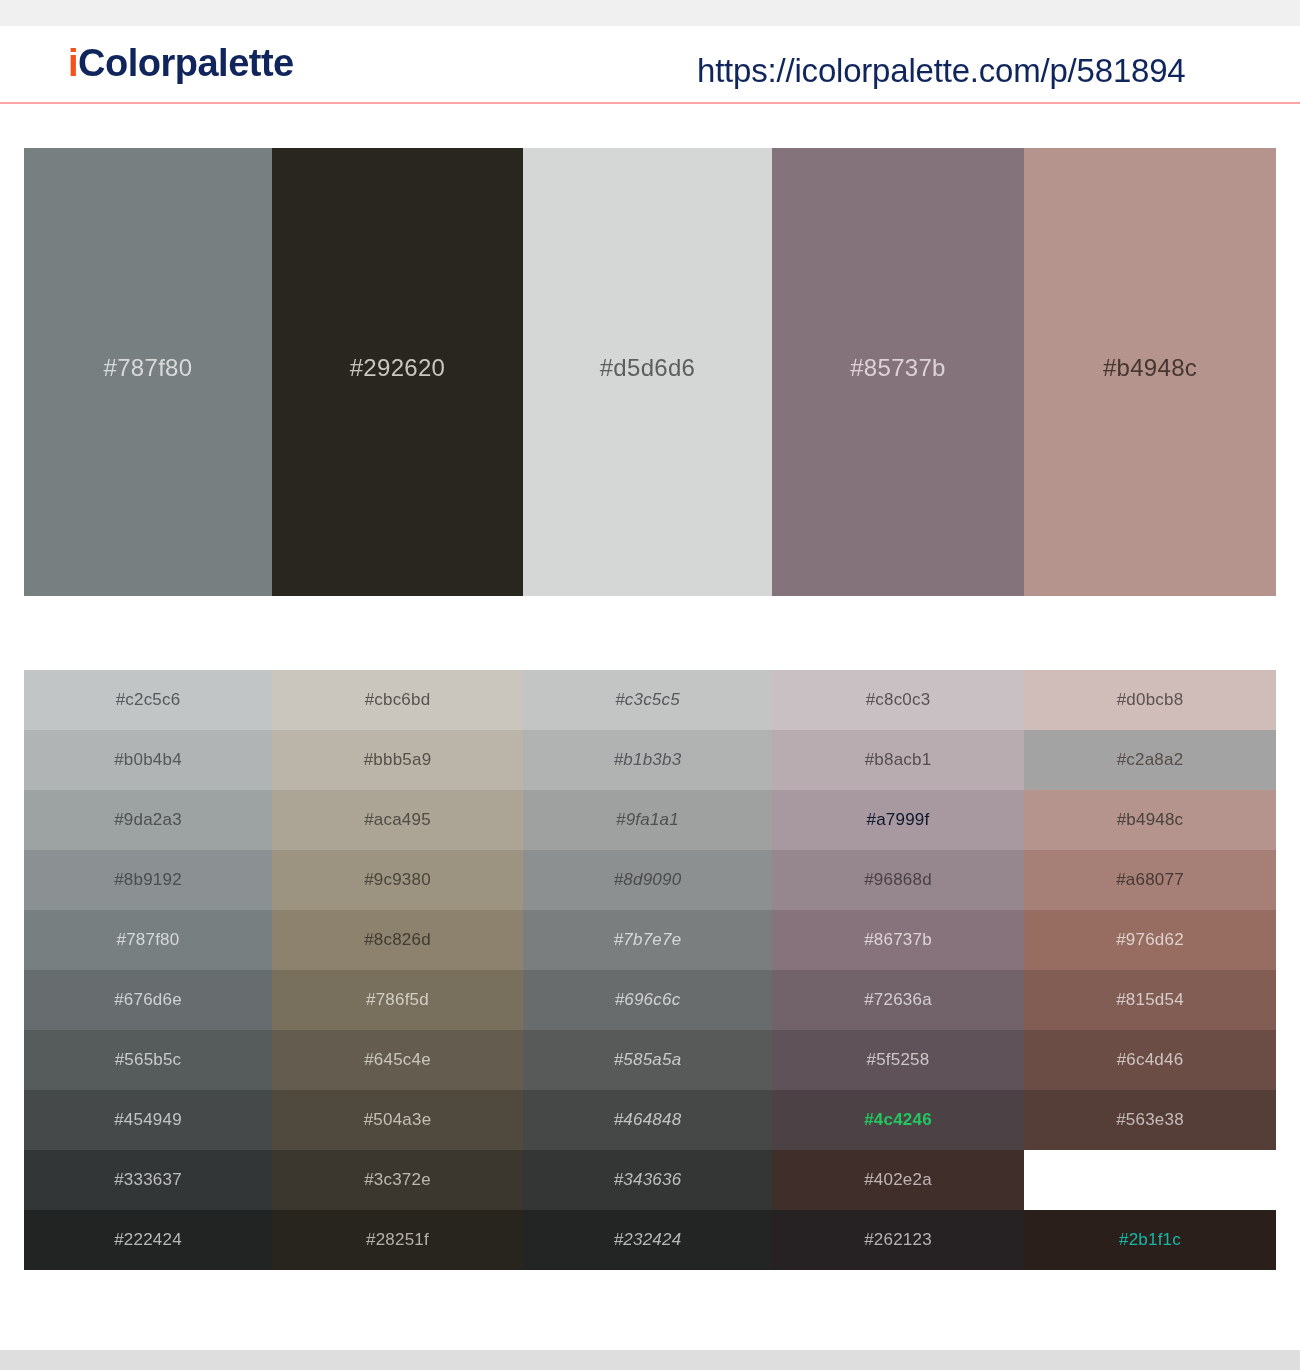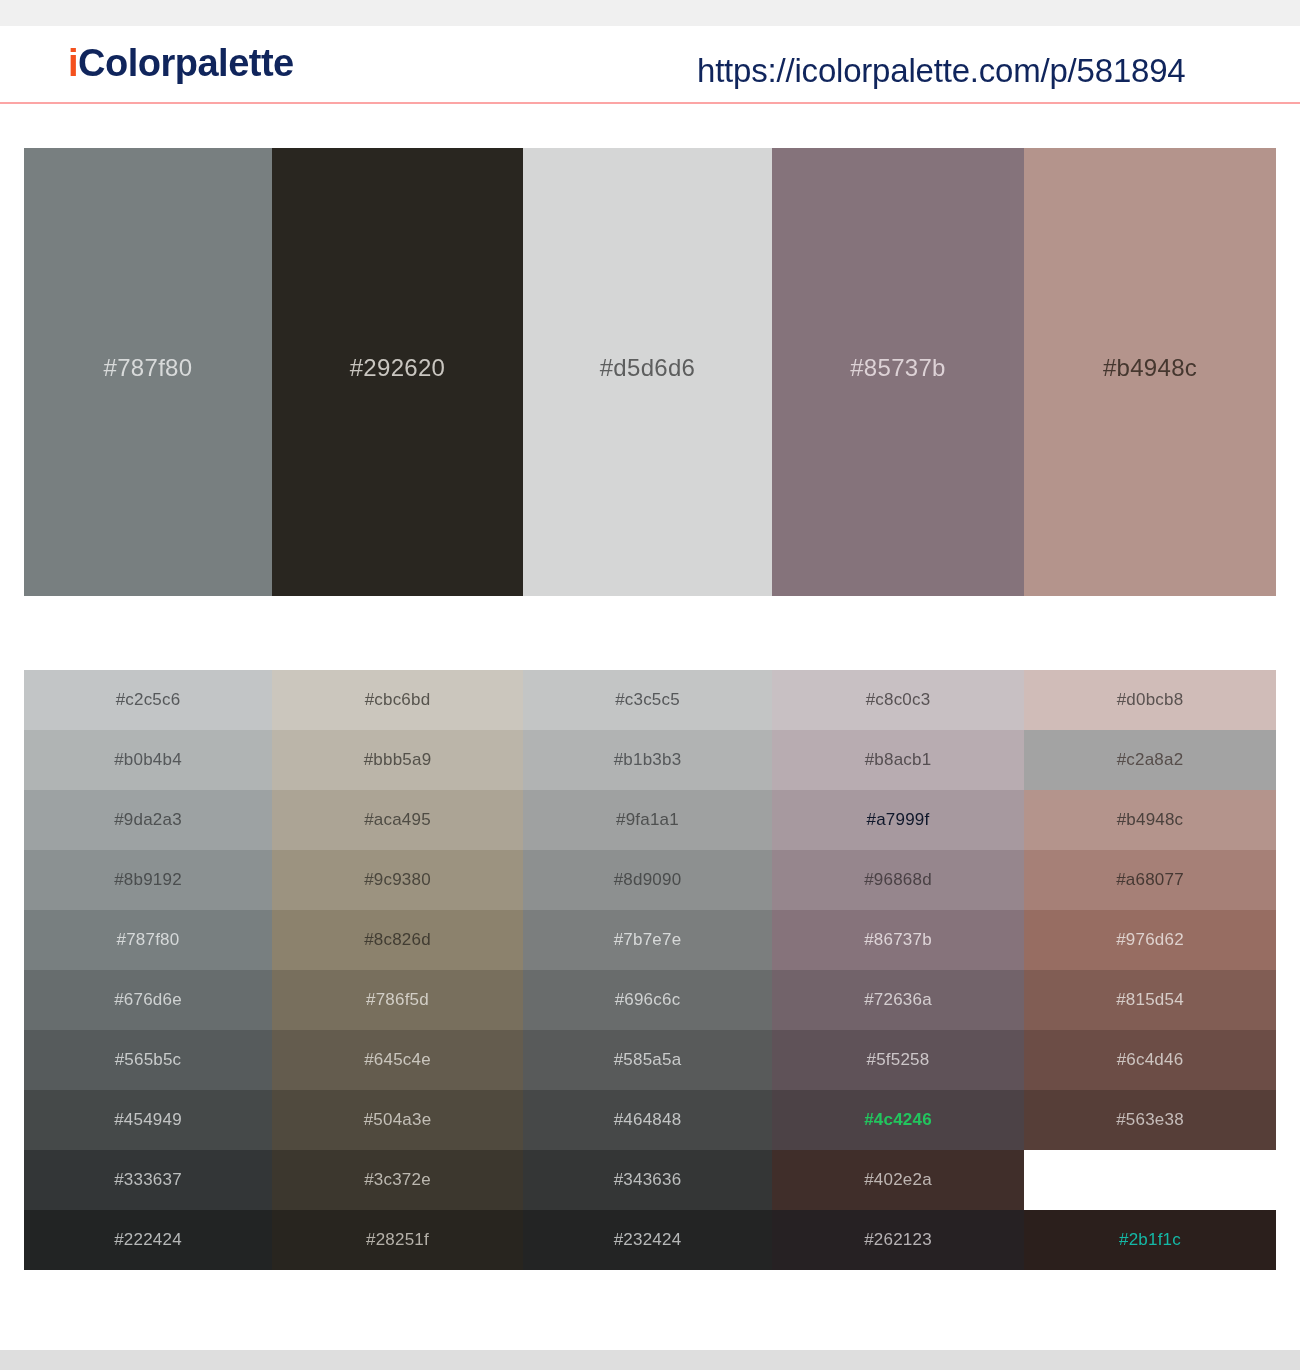--- a/index.html
+++ b/index.html
@@ -114,21 +114,21 @@
     height: 60px;
     display: flex;
     align-items: center;
     justify-content: center;
     font-size: 17px;
     letter-spacing: 0.2px;
     white-space: nowrap;
   }
   .shade-cell:nth-child(1) { width: 248px; }
   .shade-cell:nth-child(2) { width: 251px; }
-  .shade-cell:nth-child(3) { width: 249px; }
+  .shade-cell:nth-child(3) { width: 249px; font-style: italic; }
   .shade-cell:nth-child(4) { width: 252px; }
   .shade-cell:nth-child(5) { width: 252px; }
 
   
   .bottom-strip {
     position: absolute;
     bottom: 0; left: 0;
     width: 1300px;
     height: 20px;
     background: #dedede;

